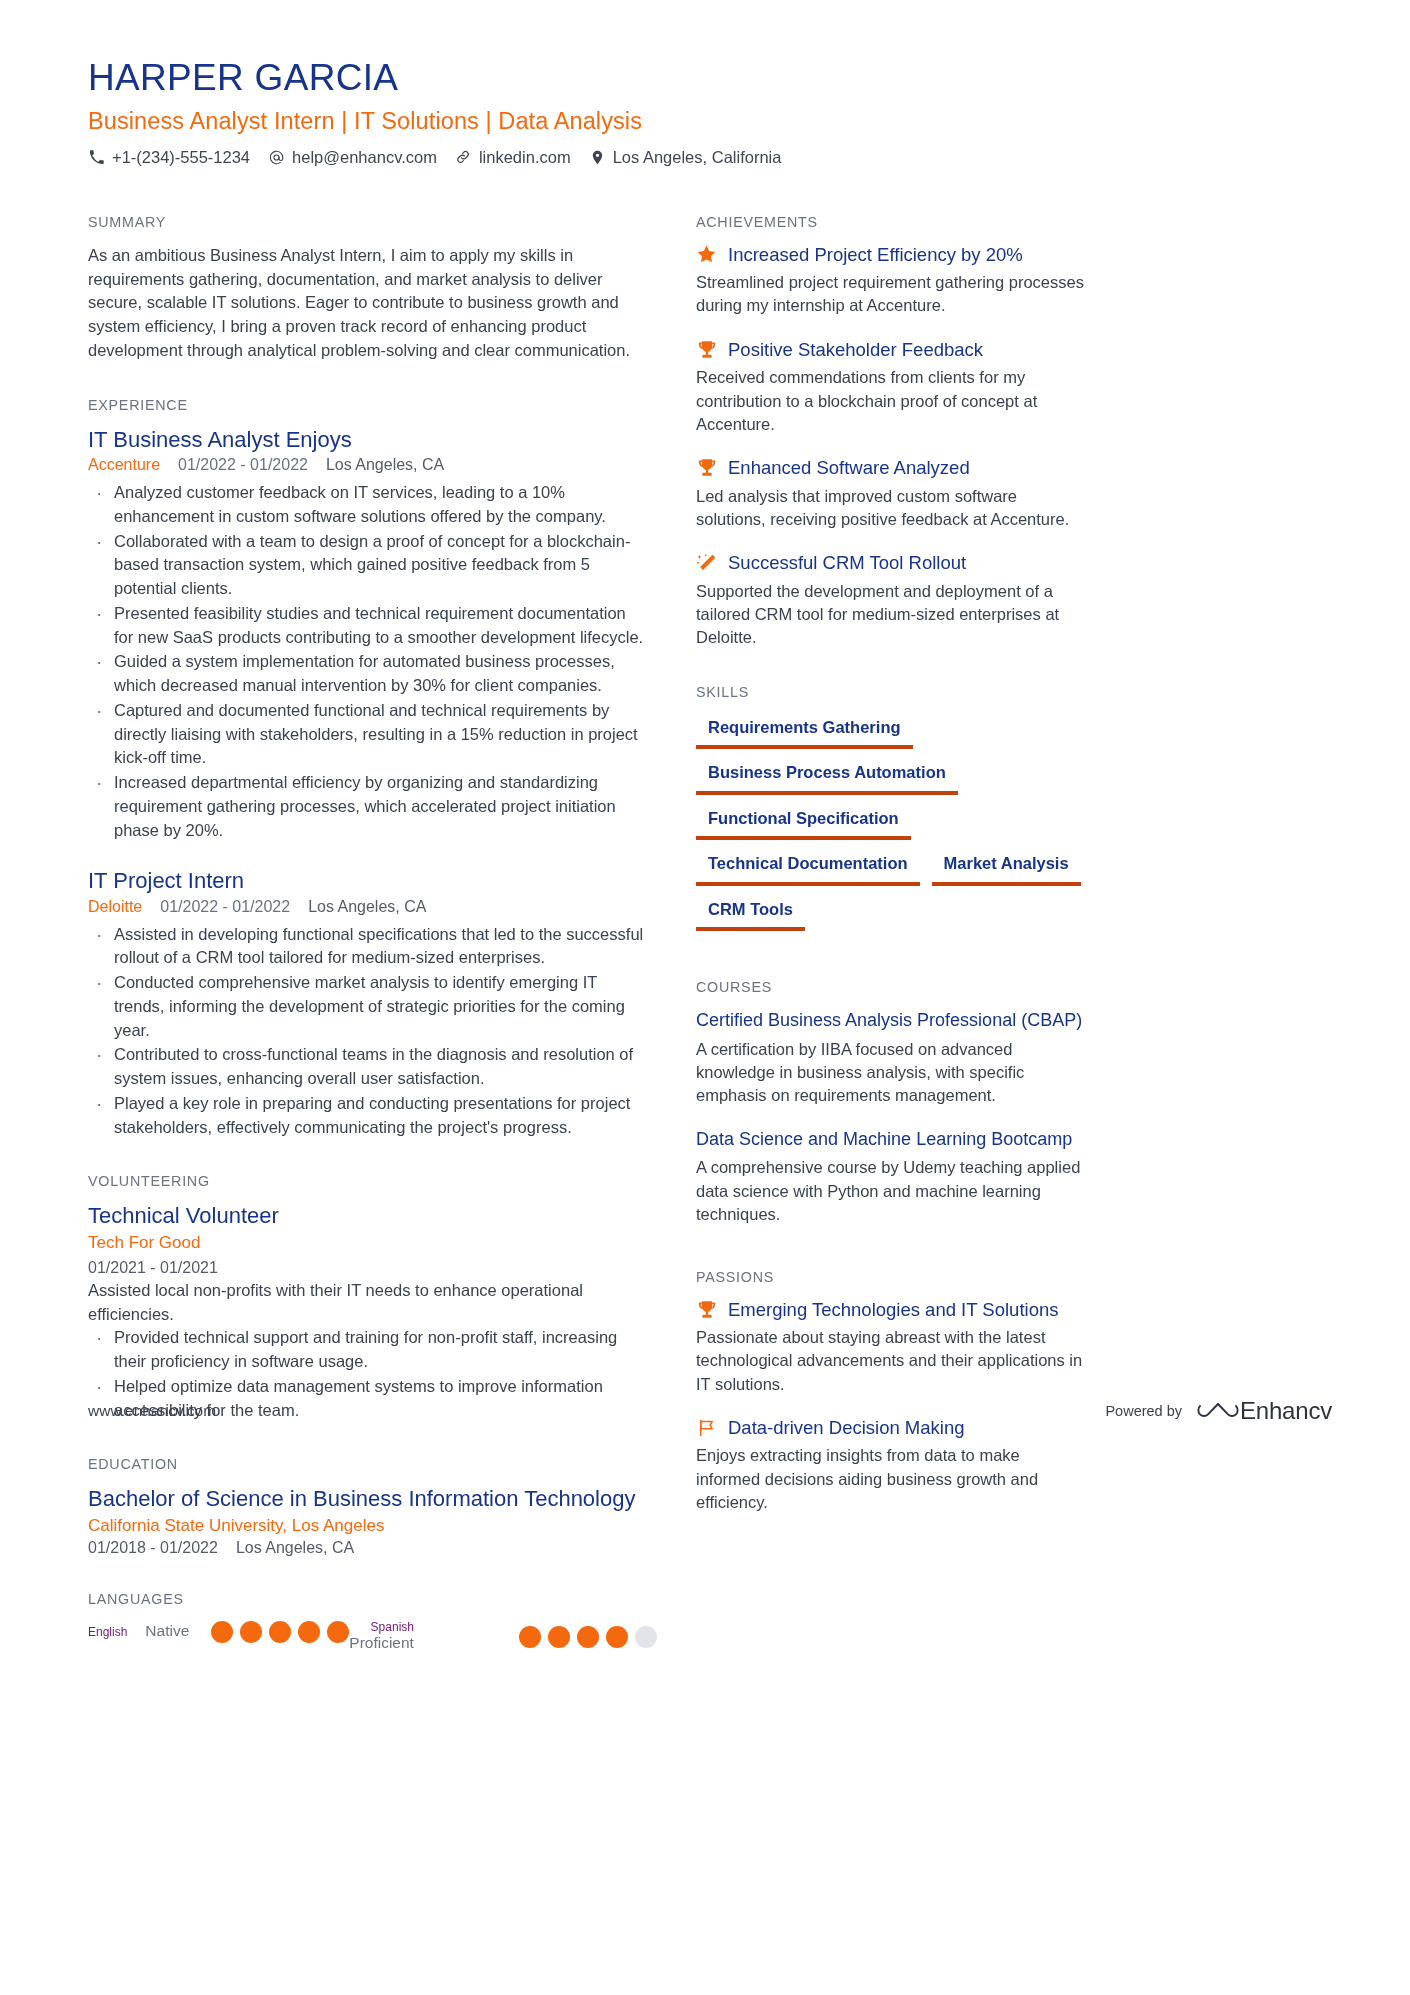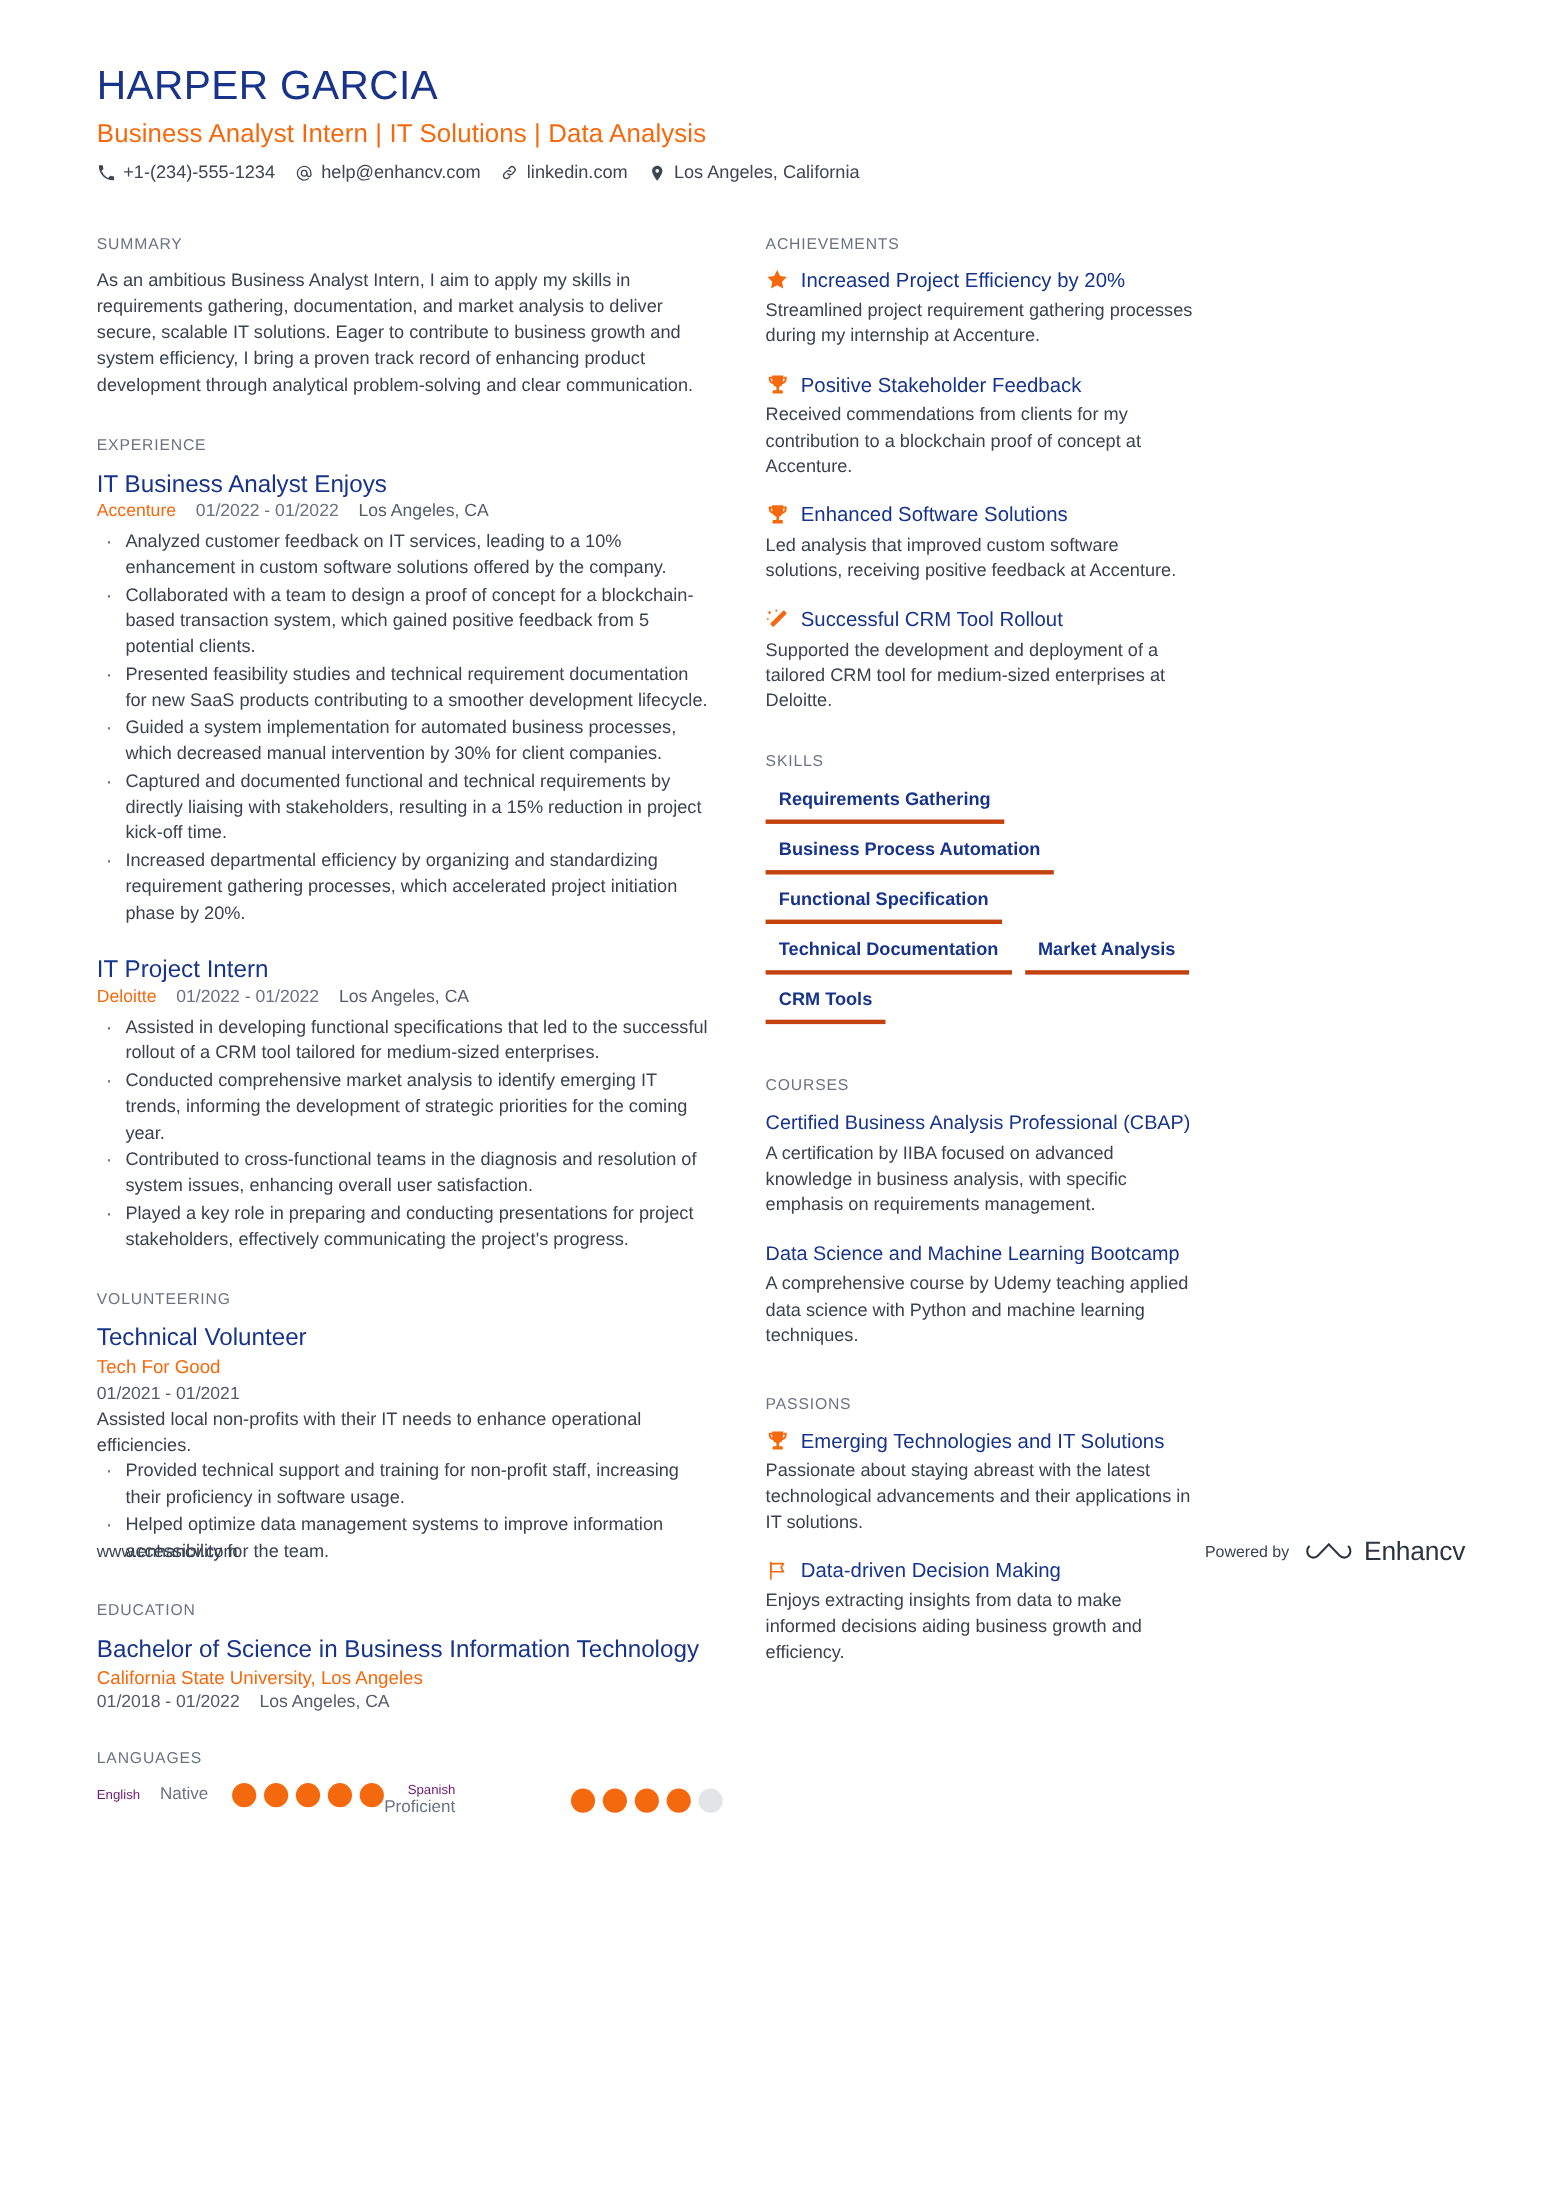--- a/index.html
+++ b/index.html
@@ -291,21 +291,20 @@
     align-items: center;
     gap: 14px;
   }
   .powered {
     font-size: 14.5px;
     color: #3a4250;
   }
   .brand {
     display: flex;
     align-items: center;
-    gap: 10px;
   }
   .brand-name {
     font-size: 24px;
     color: #2c3340;
     letter-spacing: -0.2px;
   }
 </style>
 </head>
 <body>
 
@@ -496,21 +495,21 @@
           <p class="ach-desc">Received commendations from clients for my contribution to a blockchain proof of concept at Accenture.</p>
         </div>
 
         <div class="ach">
           <div class="ach-head">
             <span class="ach-icon">
               <svg width="20" height="20" viewBox="0 0 24 24" fill="currentColor">
                   <path d="M18 3V1.6H6V3H2.2v2.4c0 2.7 1.9 5 4.5 5.5.8 1.6 2.2 2.8 3.9 3.2v3.5H7.8c-.8 0-1.4.6-1.4 1.4v2.4h11.2v-2.4c0-.8-.6-1.4-1.4-1.4h-2.8v-3.5c1.7-.4 3.1-1.6 3.9-3.2 2.6-.5 4.5-2.8 4.5-5.5V3H18zM4.4 5.4V5H6v3.6C5.1 8 4.4 6.8 4.4 5.4zm15.2 0c0 1.4-.7 2.6-1.6 3.2V5h1.6v.4z"></path>
                 </svg>
             </span>
-            <span class="ach-title">Enhanced Software Solutions</span>
+            <span class="ach-title">Enhanced Software Analyzed</span>
           </div>
           <p class="ach-desc">Led analysis that improved custom software solutions, receiving positive feedback at Accenture.</p>
         </div>
 
         <div class="ach">
           <div class="ach-head">
             <span class="ach-icon">
               <svg width="21" height="21" viewBox="0 0 24 24" fill="currentColor">
                 <path d="M19.6 2.6l1.9 1.9c.4.4.4 1 0 1.4L8.6 18.8c-.4.4-1 .4-1.4 0l-1.9-1.9c-.4-.4-.4-1 0-1.4L18.2 2.6c.4-.4 1-.4 1.4 0z"></path>
                 <path d="M4 2.2l.7 1.6 1.6.7-1.6.7L4 6.8l-.7-1.6-1.6-.7 1.6-.7z"></path>

